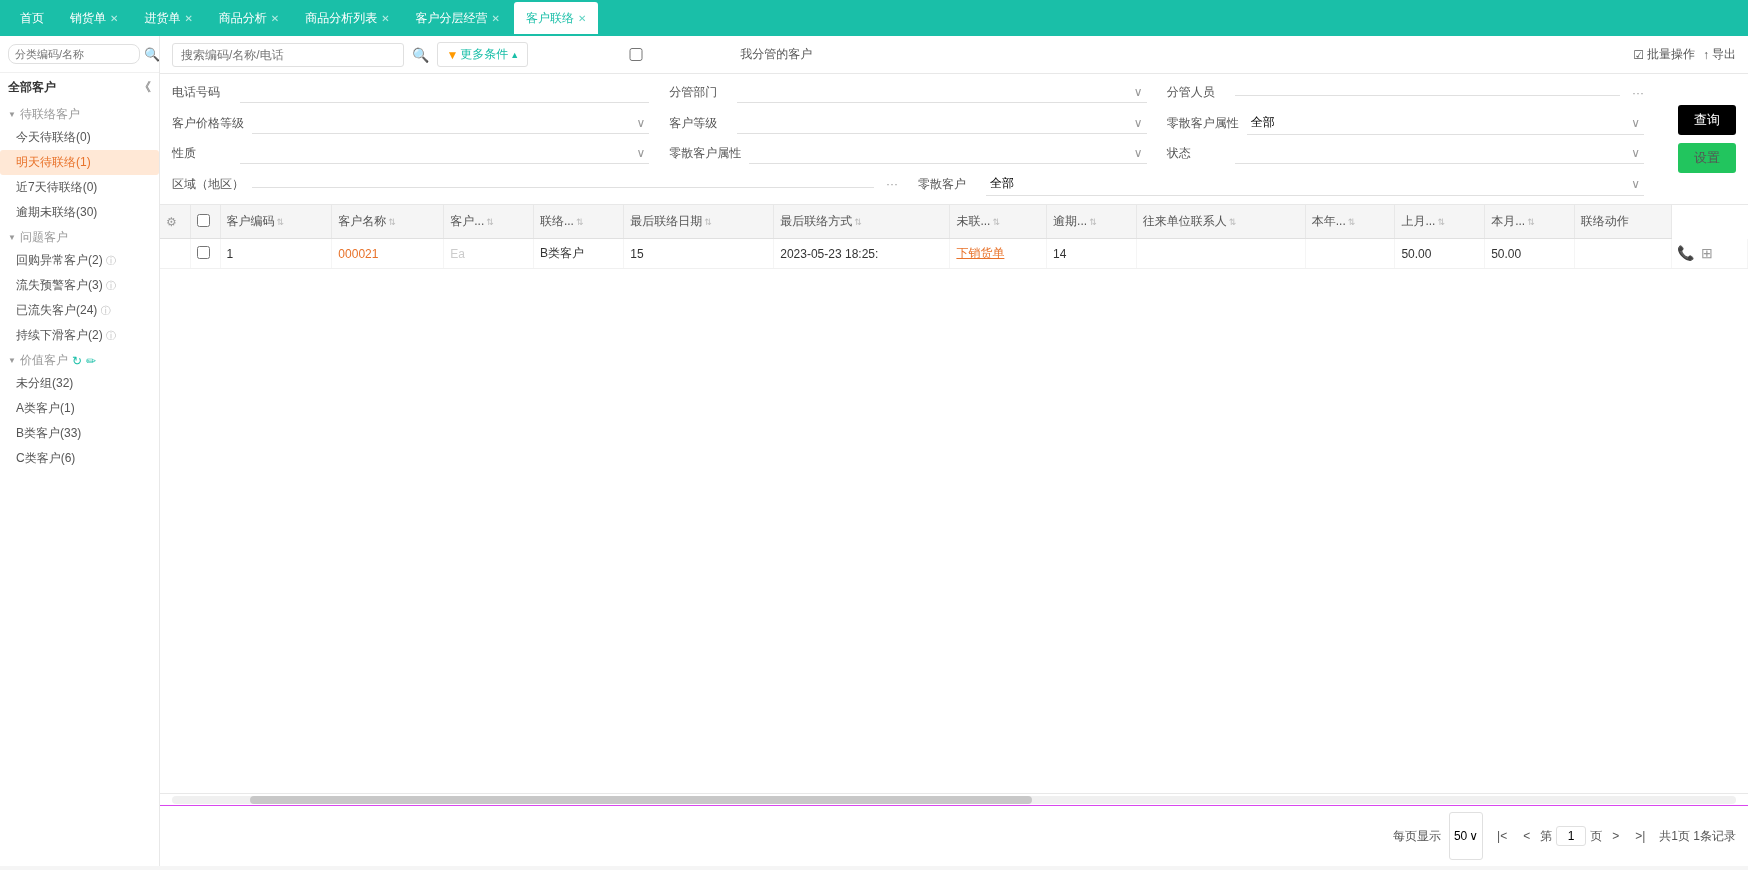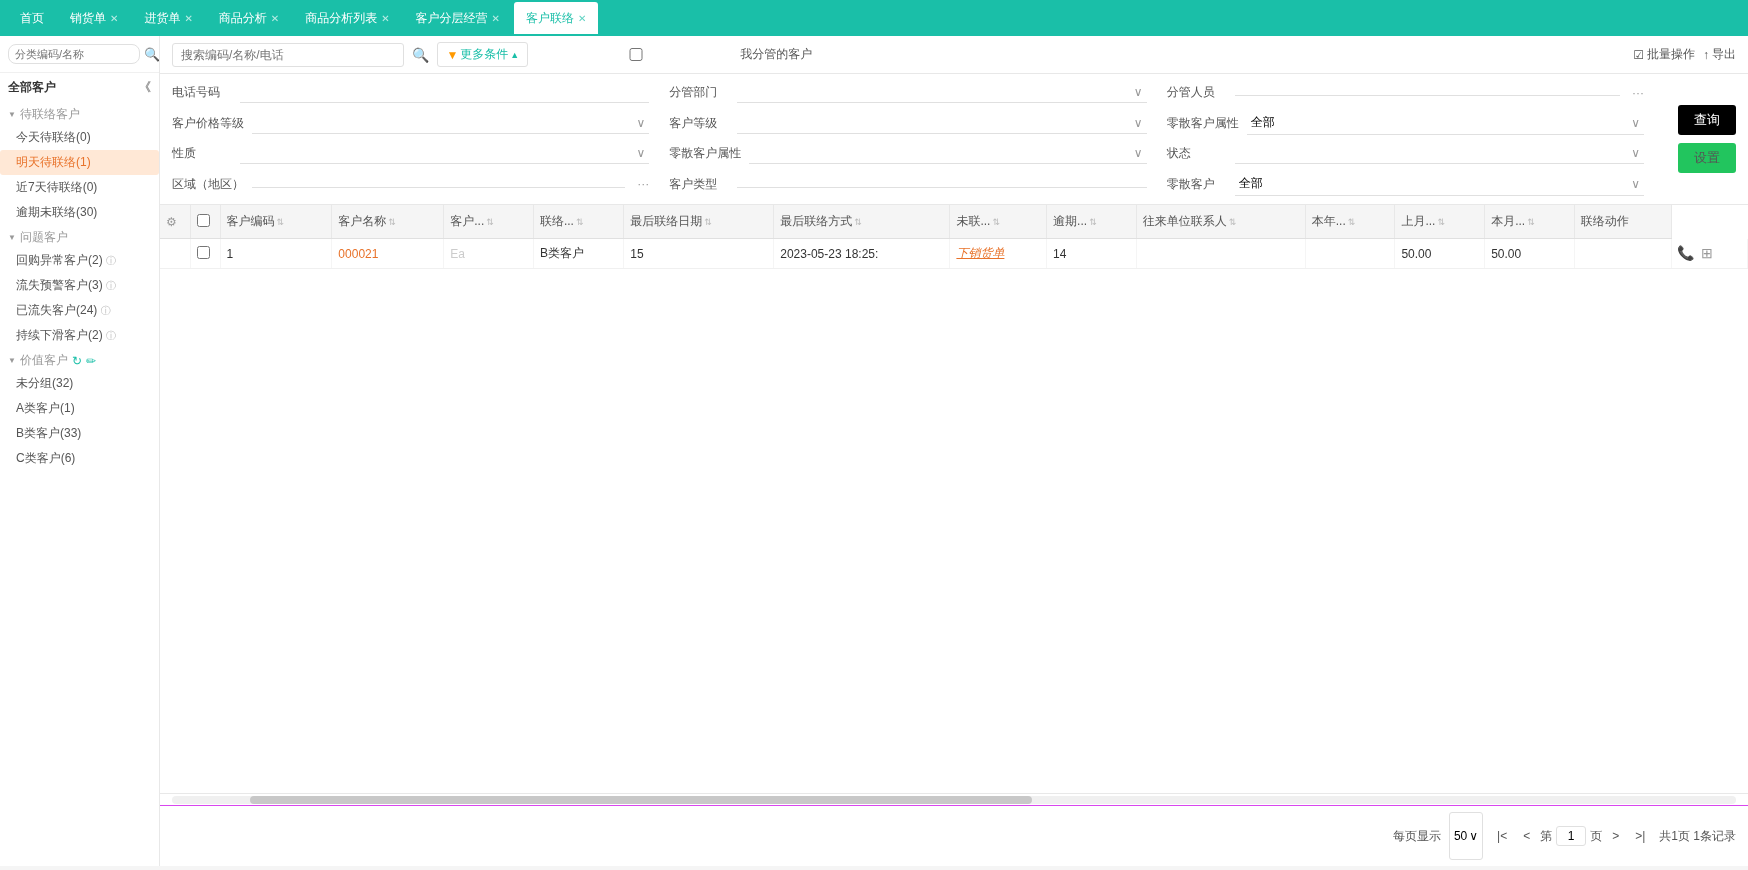--- a/index.html
+++ b/index.html
@@ -222,21 +222,21 @@
     }
     td {
       border-bottom: 1px solid #f0f0f0;
       border-right: 1px solid #f5f5f5;
       padding: 6px 6px;
       color: #333;
       white-space: nowrap;
     }
     .col-sort { cursor: pointer; display: flex; align-items: center; gap: 2px; }
     .sort-icon { color: #bbb; font-size: 9px; }
-    .link-text { color: #e8722a; cursor: pointer; text-decoration: underline; font-style: italic; }
+    .link-text { color: #e8722a; cursor: pointer; text-decoration: underline; }
     .action-icons { display: flex; gap: 6px; }
     .action-icon { color: #999; cursor: pointer; font-size: 14px; }
     .gear-icon-cell { color: #999; cursor: pointer; }
 
     
     .table-footer {
       background: #fff;
       border-top: 1px solid #d946ef;
       padding: 6px 12px;
       display: flex;
@@ -454,24 +454,20 @@
                 <span class="sel-arrow">∨</span>
               </div>
             </div>
           </div>
 
           <div class="filter-row" style="margin-bottom:0;">
             <div class="filter-field">
               <span class="filter-label">区域（地区）</span>
               <div class="filter-select" style="flex:1;"></div>
               <span class="filter-dots">···</span>
-            </div>
-            <div class="filter-field">
-              <span class="filter-label">客户类型</span>
-              <div class="filter-select" style="flex:1;"></div>
             </div>
             <div class="filter-field">
               <span class="filter-label">零散客户</span>
               <div class="filter-select">
                 <span>全部</span>
                 <span class="sel-arrow">∨</span>
               </div>
             </div>
           </div>
         </div>

